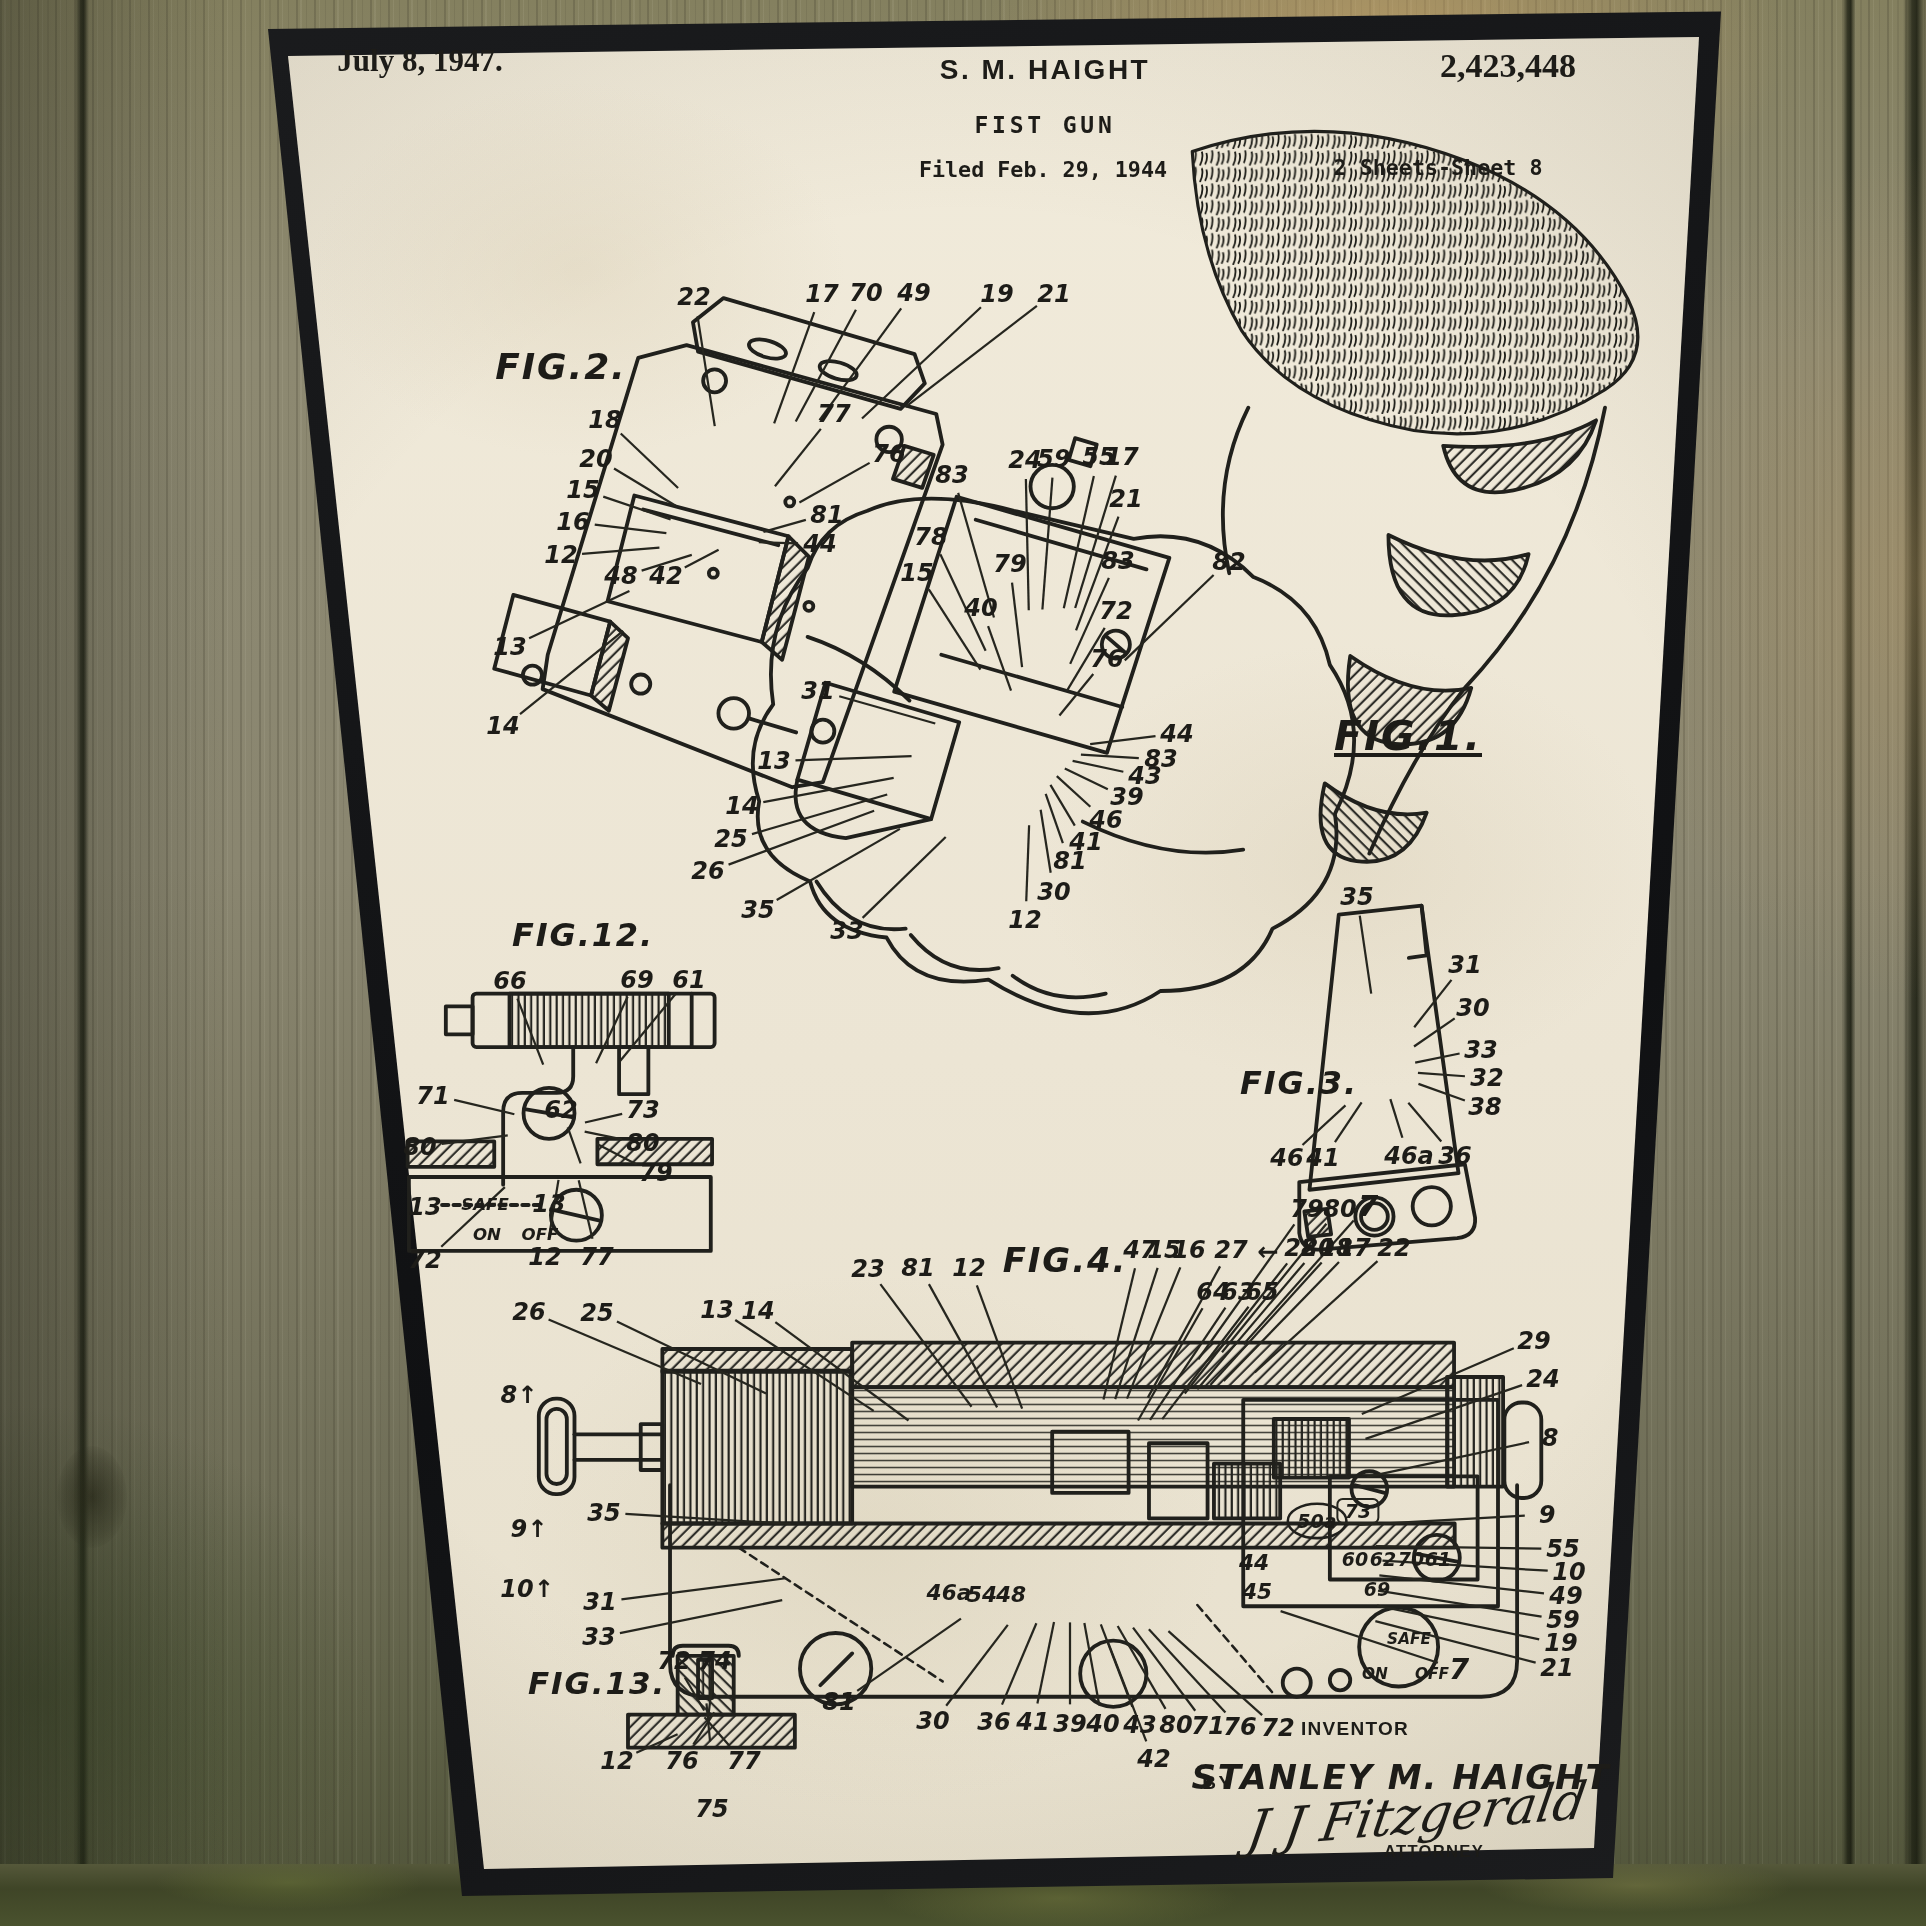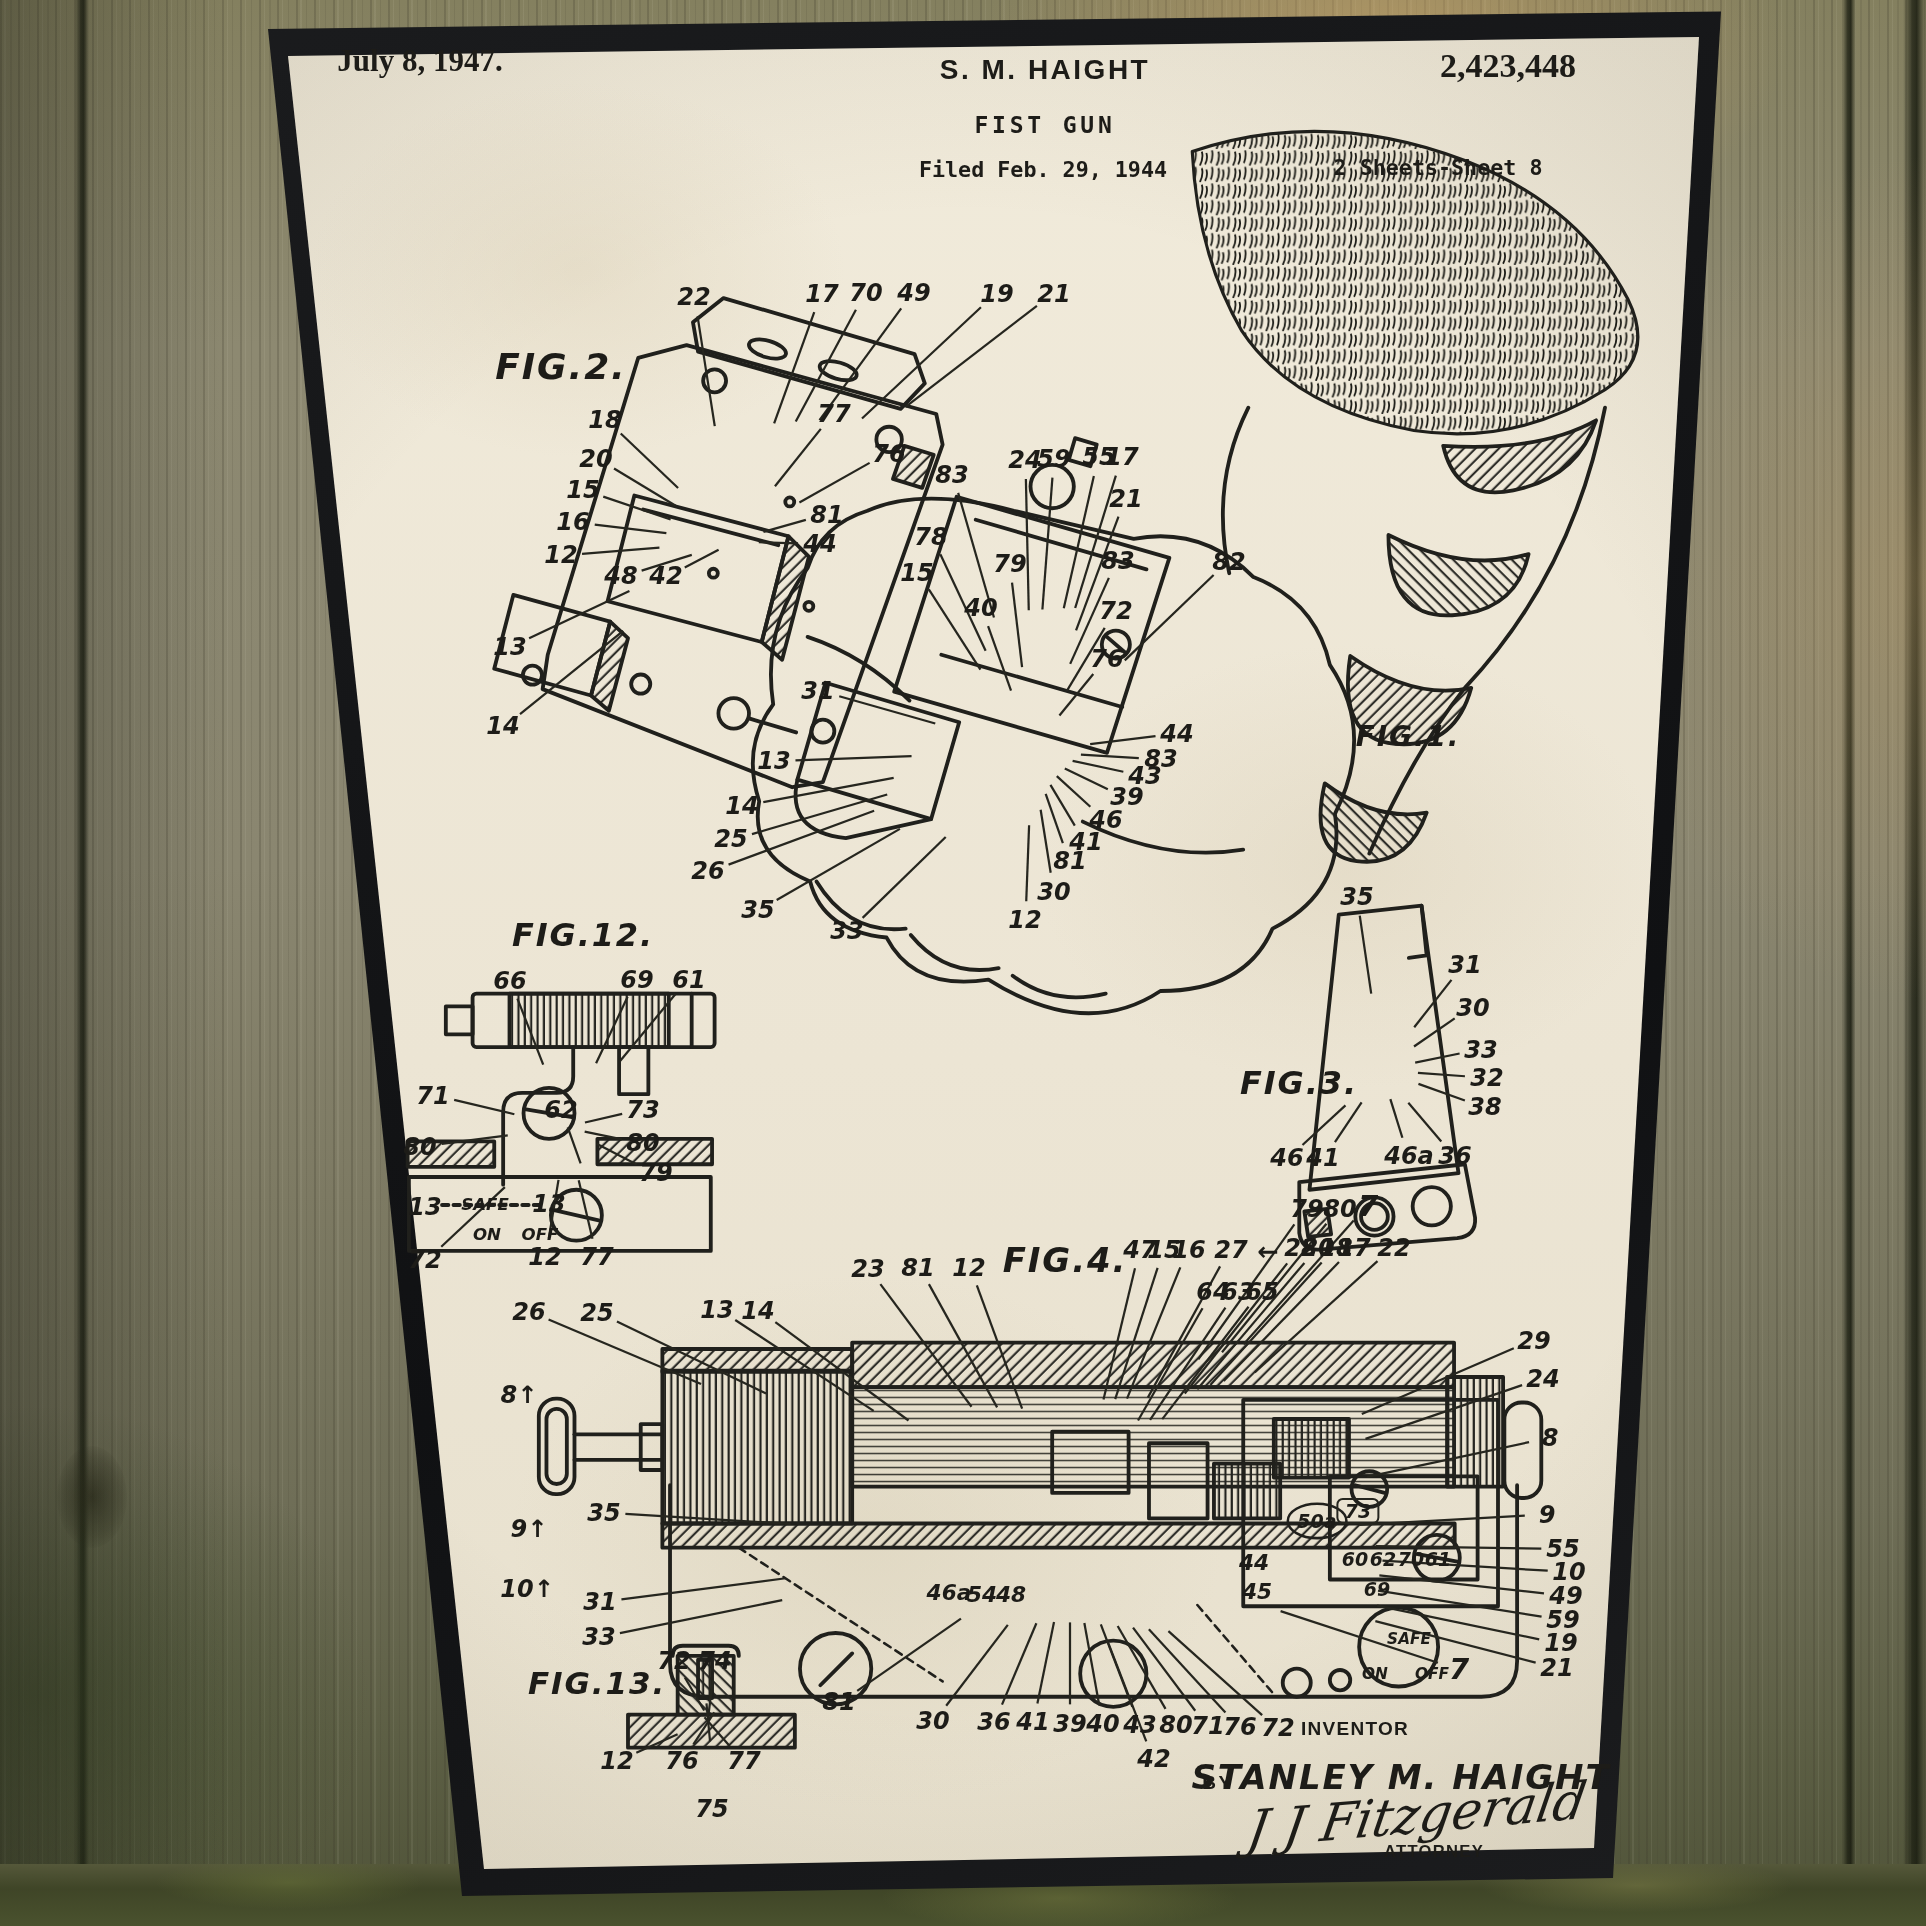--- a/index.html
+++ b/index.html
@@ -341,21 +341,21 @@
   <div class="ptext h-mono" style="left:1043px;top:169px;font-size:21.7px">Filed Feb. 29, 1944</div>
   <div class="ptext h-mono" style="left:1438px;top:167px;font-size:21.7px">2 Sheets-Sheet 8</div>
 
   <div class="ptext h-sans" style="left:1355px;top:1729px;font-size:19px;letter-spacing:1.3px">INVENTOR</div>
   <div class="ptext h-sans" style="left:1218px;top:1783px;font-size:19px">BY</div>
   <div class="ptext" style="left:1401px;top:1777px;font:italic 700 34px 'DejaVu Sans',sans-serif;letter-spacing:1.9px">STANLEY M. HAIGHT</div>
   <div class="ptext sig" style="left:1417px;top:1815px;font-size:51px">J J Fitzgerald</div>
   <div class="ptext h-sans" style="left:1434px;top:1852px;font-size:16.6px;letter-spacing:1.3px">ATTORNEY</div>
 
   <div id="fig-titles">
-      <div class="ftitle" style="left: 1408px; top: 736px; font-size: 28px;">FIG.1.</div>
+      <div class="ftitle" style="left: 1408px; top: 736px; font-size: 41px; text-decoration: underline;">FIG.1.</div>
       <div class="ftitle" style="left: 561px; top: 366px; font-size: 36px;">FIG.2.</div>
       <div class="ftitle" style="left: 1299px; top: 1083px; font-size: 32px;">FIG.3.</div>
       <div class="ftitle" style="left: 1065px; top: 1260px; font-size: 34px;">FIG.4.</div>
       <div class="ftitle" style="left: 583px; top: 935px; font-size: 32px;">FIG.12.</div>
       <div class="ftitle" style="left: 597px; top: 1683px; font-size: 31px;">FIG.13.</div>
     </div>
   <div id="part-labels">
       <div class="plabel" style="left: 694px; top: 297px;">22</div>
       <div class="plabel" style="left: 822px; top: 294px;">17</div>
       <div class="plabel" style="left: 866px; top: 293px;">70</div>

